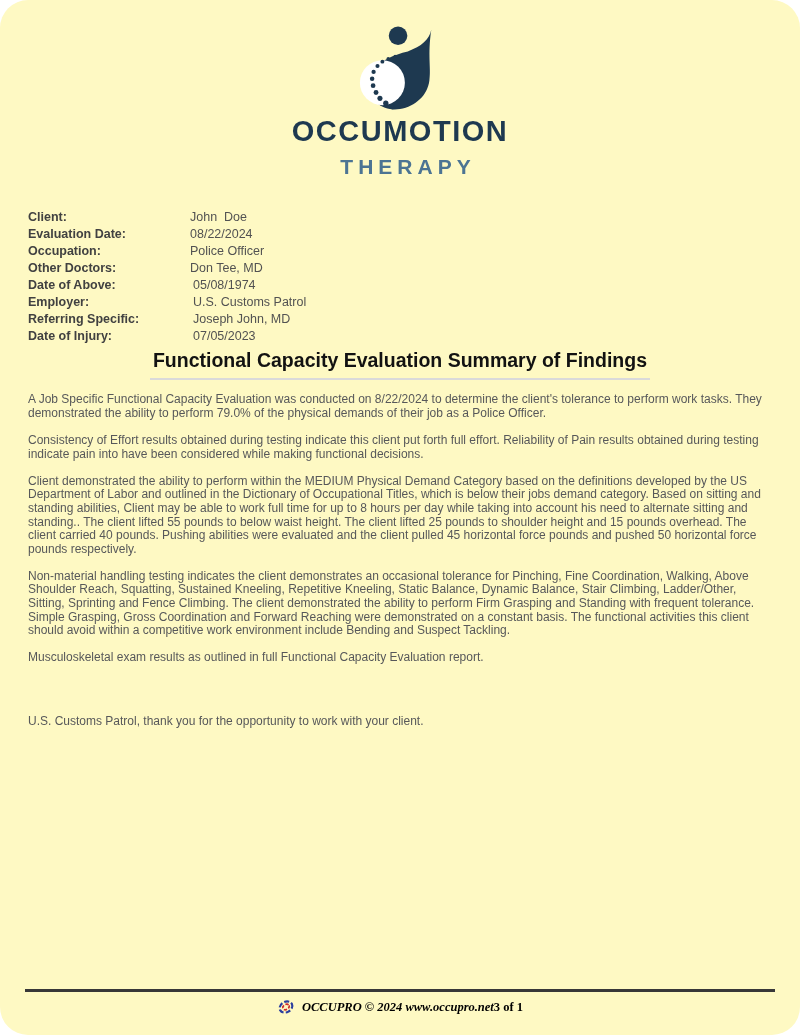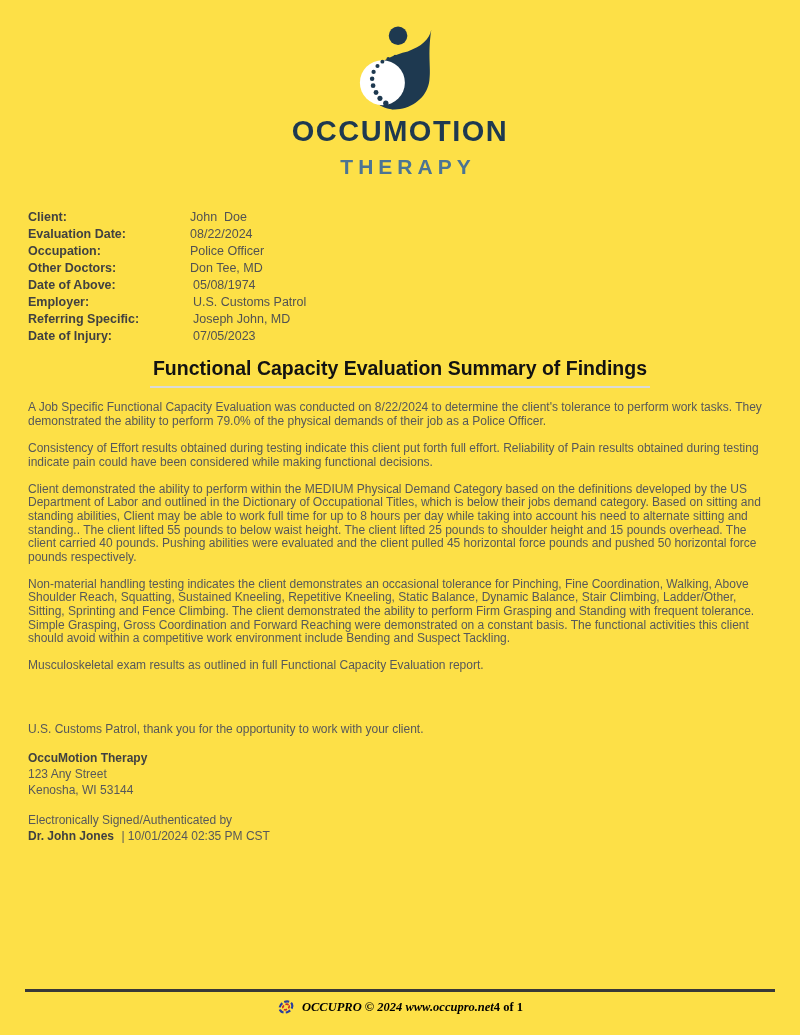--- a/index.html
+++ b/index.html
@@ -1,22 +1,23 @@
 <!DOCTYPE html>
 <html><head>
 <meta charset="utf-8">
 <style>
   html,body { margin:0; padding:0; background:#ffffff; }
   .page {
     position:relative;
     width:800px; height:1035px;
     margin:0 auto;
-    background:#fde047;
+    background:#fef9c3;
     font-family:"Liberation Sans", sans-serif;
     overflow:hidden;
+    border-radius:28px;
   }
 
   
   .logo-block { padding-top:24px; text-align:center; }
   .logo-figure { display:block; margin:0 auto; }
   .brand {
     font-size:29px; font-weight:bold; color:#1e3950;
     letter-spacing:1.5px; line-height:1.05; margin-top:2px;
   }
   .brand-sub {
@@ -26,21 +27,21 @@
 
   
   .info-grid { margin:30px 28px 0 28px; display:flex; font-size:12.5px;flex-direction:column; }
   .info-col { width:50%; }
   .info-row { display:flex; line-height:17px; }
   .info-label { width:162px; font-weight:bold; color:#414141; flex-shrink:0; }
   .info-col.right .info-label { width:165px; }
   .info-value { color:#525252; white-space:pre-wrap; }
 
   
-  .title-wrap { text-align:center; margin-top:12px; }
+  .title-wrap { text-align:center; margin-top:4px; }
   .title-text {
     display:inline-block;
     font-size:19.5px; font-weight:bold; color:#121212;
     border-bottom:2px solid #dadada;
     padding:0 3px 6px 3px;
   }
 
   
   .content {
     margin:13px 28px 0 28px;
@@ -134,47 +135,37 @@
       </div>
     </div>
   </div>
 
   <div class="title-wrap">
     <span class="title-text">Functional Capacity Evaluation Summary of Findings</span>
   </div>
 
   <div class="content">
     <p>A Job Specific Functional Capacity Evaluation was conducted on 8/22/2024 to determine the client's tolerance to perform work tasks. They demonstrated the ability to perform 79.0% of the physical demands of their job as a Police Officer.</p>
-    <p>Consistency of Effort results obtained during testing indicate this client put forth full effort. Reliability of Pain results obtained during testing indicate pain could have been considered while making functional decisions.</p>
+    <p>Consistency of Effort results obtained during testing indicate this client put forth full effort. Reliability of Pain results obtained during testing indicate pain into have been considered while making functional decisions.</p>
     <p>Client demonstrated the ability to perform within the MEDIUM Physical Demand Category based on the definitions developed by the US Department of Labor and outlined in the Dictionary of Occupational Titles, which is below their jobs demand category. Based on sitting and standing abilities, Client may be able to work full time for up to 8 hours per day while taking into account his need to alternate sitting and standing.. The client lifted 55 pounds to below waist height. The client lifted 25 pounds to shoulder height and 15 pounds overhead. The client carried 40 pounds. Pushing abilities were evaluated and the client pulled 45 horizontal force pounds and pushed 50 horizontal force pounds respectively.</p>
     <p>Non-material handling testing indicates the client demonstrates an occasional tolerance for Pinching, Fine Coordination, Walking, Above Shoulder Reach, Squatting, Sustained Kneeling, Repetitive Kneeling, Static Balance, Dynamic Balance, Stair Climbing, Ladder/Other, Sitting, Sprinting and Fence Climbing. The client demonstrated the ability to perform Firm Grasping and Standing with frequent tolerance. Simple Grasping, Gross Coordination and Forward Reaching were demonstrated on a constant basis. The functional activities this client should avoid within a competitive work environment include Bending and Suspect Tackling.</p>
     <p>Musculoskeletal exam results as outlined in full Functional Capacity Evaluation report.</p>
     <p class="closing">U.S. Customs Patrol, thank you for the opportunity to work with your client.</p>
   </div>
 
-  <div class="sig-block">
-    <div class="sig-org">OccuMotion Therapy</div>
-    <div>123 Any Street</div>
-    <div>Kenosha, WI 53144</div>
-    <div class="sig-signed">Electronically Signed/Authenticated by</div>
-    <div>
-      <span class="sig-name">Dr. John Jones</span>
-      <span class="sig-datetime">| 10/01/2024 02:35 PM CST</span>
-    </div>
-  </div>
 
   <div class="footer">
     <div class="footer-rule"></div>
     <div class="footer-row">
       <div class="footer-brand">
         <svg width="18" height="18" viewBox="0 0 20 20" xmlns="http://www.w3.org/2000/svg">
           <g transform="rotate(-28 10 10)">
             <ellipse cx="10" cy="10" rx="7.4" ry="5.8" fill="none" stroke="#2b3f9e" stroke-width="2.4" stroke-dasharray="5.5 2.4"></ellipse>
             <ellipse cx="10" cy="10" rx="3.8" ry="2.8" fill="none" stroke="#cc2b2b" stroke-width="1.9" stroke-dasharray="3.5 1.8"></ellipse>
           </g>
         </svg>
         <span>OCCUPRO © 2024 www.occupro.net</span>
       </div>
-      <span class="footer-page">4 of 1</span>
+      <span class="footer-page">3 of 1</span>
     </div>
   </div>
 
 </div>
 
 </body></html>

